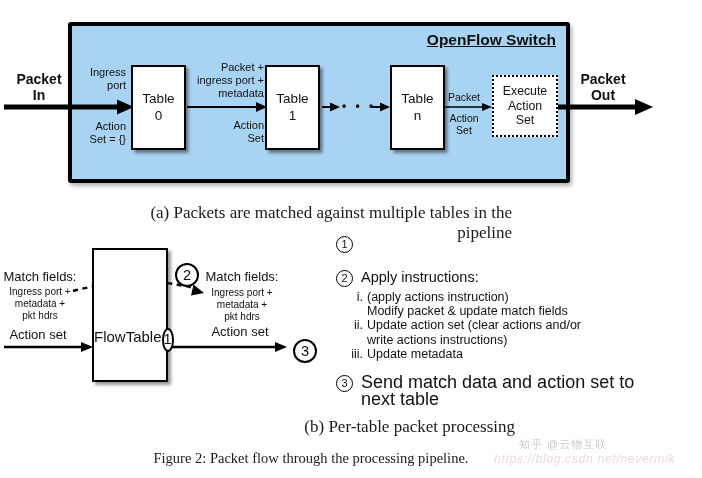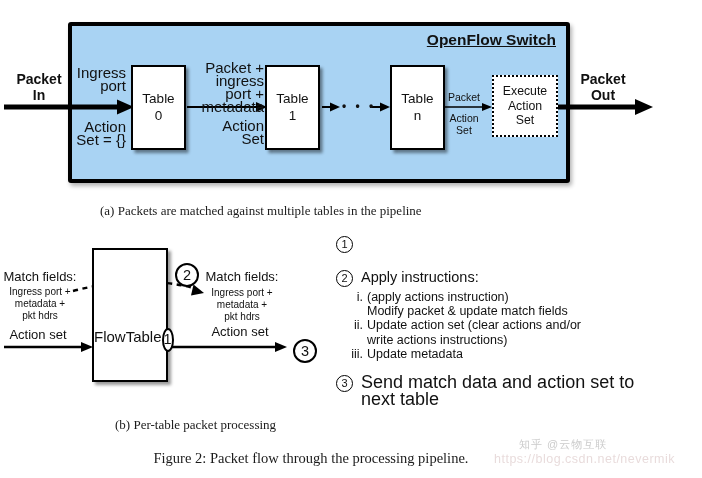--- a/index.html
+++ b/index.html
@@ -12,27 +12,27 @@
     box-shadow:2px 3px 4px rgba(0,0,0,0.30);}
   .switch-title{left:310px;top:31px;width:246px;text-align:right;
     font-weight:bold;font-size:15.5px;text-decoration:underline;}
   .io-label{width:62px;text-align:center;font-weight:bold;font-size:14px;line-height:15.5px;}
   .tbox{width:55px;height:85px;box-sizing:border-box;background:#fff;border:2px solid #000;
     box-shadow:2.5px 3px 3px rgba(0,0,0,0.45);display:flex;flex-direction:column;
     align-items:center;justify-content:center;font-size:13.5px;line-height:16.5px;}
   .exec-box{left:492px;top:75px;width:66px;height:62px;box-sizing:border-box;background:#fff;
     border:2px dotted #000;display:flex;flex-direction:column;align-items:center;
     justify-content:center;font-size:12.3px;line-height:14.5px;text-align:center;}
-  .lblA{font-size:15px;line-height:13px;}
+  .lblA{font-size:11px;line-height:13px;}
   .lblA-sm{font-size:10.5px;line-height:12px;text-align:center;}
   .right{text-align:right;}
   .dots{font-size:12px;font-weight:bold;letter-spacing:3px;}
   
   .serif{font-family:"Liberation Serif",serif;color:#1a1a1a;}
-  .cap{font-size:13px;text-align:left;}
+  .cap{font-size:17px;text-align:right;}
   .figcap{font-size:14.5px;text-align:center;}
   
   .flow-box{left:92px;top:248px;width:76px;height:134px;box-sizing:border-box;background:#fff;
     border:2.5px solid #000;box-shadow:3px 3px 3px rgba(0,0,0,0.40);
     display:flex;align-items:center;padding-top:44px;
     font-size:15px;line-height:17.5px;}
   .lblB{font-size:13px;text-align:center;}
   .lblB-sm{font-size:10px;line-height:12px;text-align:center;}
   .circle-num{width:24px;height:24px;box-sizing:border-box;border:2px solid #000;
     border-radius:50%;display:flex;align-items:center;justify-content:center;
@@ -42,21 +42,21 @@
   .step{display:flex;align-items:flex-start;gap:8px;font-size:14.5px;line-height:17px;}
   .scircle{flex:0 0 auto;width:17px;height:17px;box-sizing:border-box;border:1.4px solid #000;
     border-radius:50%;display:flex;align-items:center;justify-content:center;
     font-size:11px;margin-top:1px;}
   .subrow{display:flex;align-items:flex-start;font-size:12.5px;line-height:14.2px;}
   .submark{flex:0 0 23px;text-align:right;margin-right:4px;}
   .subline{display:block;}
   .s3lines{font-size:18px;line-height:16.5px;}
   
   .wm-zhihu{font-size:11px;color:#cbcbcb;letter-spacing:1px;}
-  .wm-csdn{font-size:12.5px;color:rgba(205,175,175,0.45);letter-spacing:0.5px;}
+  .wm-csdn{font-size:12.5px;color:rgba(205,175,175,0.45);letter-spacing:0.5px;font-style:italic;}
   svg{position:absolute;left:0;pointer-events:none;}
 </style>
 </head>
 <body>
 
 <div id="stage">
 
   <div class="abs switch-box"></div>
   <div class="abs switch-title">OpenFlow Switch</div>
 

